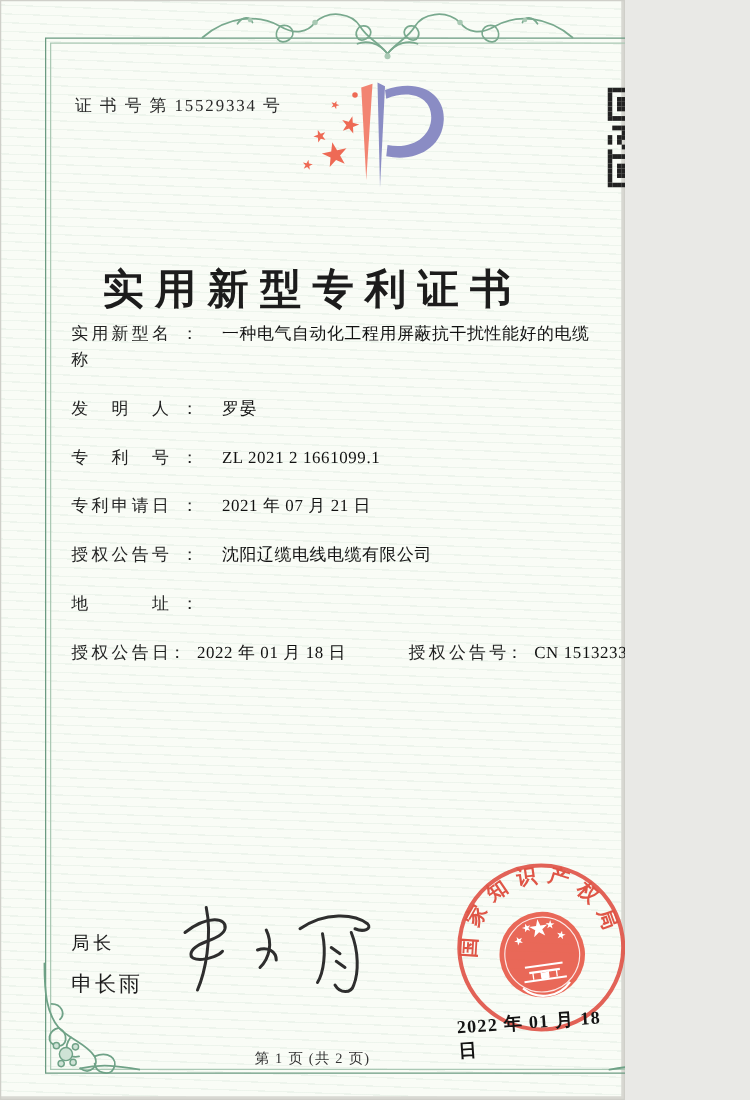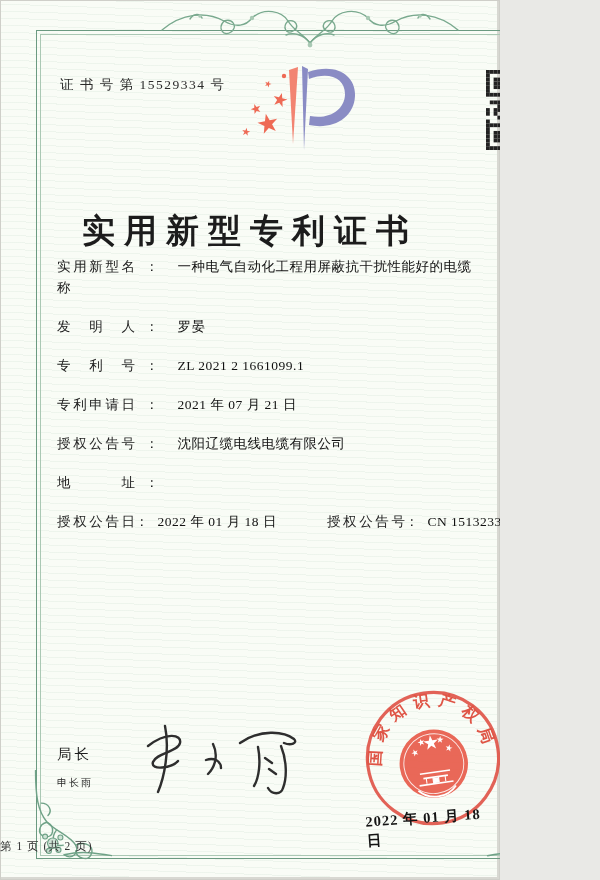--- a/index.html
+++ b/index.html
@@ -44,30 +44,30 @@
   .fcolon{flex:0 0 auto;color:#222;}
   .fvalue{margin-left:9px;color:#111;letter-spacing:0.5px;}
   .grant{margin-top:7px;display:flex;}
   .ggroup{display:flex;align-items:flex-start;line-height:21px;}
   .ggroup + .ggroup{margin-left:50px;}
   
   .paras{position:absolute;left:57px;top:526px;width:490px;z-index:3;}
   .paras p{margin:0;font-size:13px;line-height:1.64;text-indent:2em;color:#161616;letter-spacing:0.3px;}
   
   .sig-title{position:absolute;left:57px;top:745px;font-size:14.5px;letter-spacing:3px;z-index:3;text-align:center;}
-  .sig-name{position:absolute;left:57px;top:776px;font-size:10px;letter-spacing:2px;z-index:3;}
+  .sig-name{position:absolute;left:57px;top:776px;font-size:17px;letter-spacing:2px;z-index:3;}
   .sig-hand{position:absolute;left:118px;top:716px;width:215px;height:92px;z-index:3;}
   
   .seal{position:absolute;left:357px;top:682px;width:152px;height:152px;z-index:4;}
   .seal-date{
     position:absolute;left:366px;top:808px;font-size:14.5px;font-weight:600;
     color:#141414;letter-spacing:1px;transform:rotate(-4deg);z-index:5;
   }
   
-  .footer{position:absolute;left:0;top:839px;width:100%;font-size:11.5px;color:#333;z-index:3;letter-spacing:1px;}
+  .footer{position:absolute;left:0;top:839px;width:100%;text-align:center;font-size:11.5px;color:#333;z-index:3;letter-spacing:1px;}
 </style>
 </head>
 <body>
 
 <div class="paper">
 
   <div class="frame"></div>
 
   <svg class="garland" viewBox="0 0 300 54">
     <g stroke="#79a98e" stroke-width="1.4" fill="none" stroke-linecap="round">

